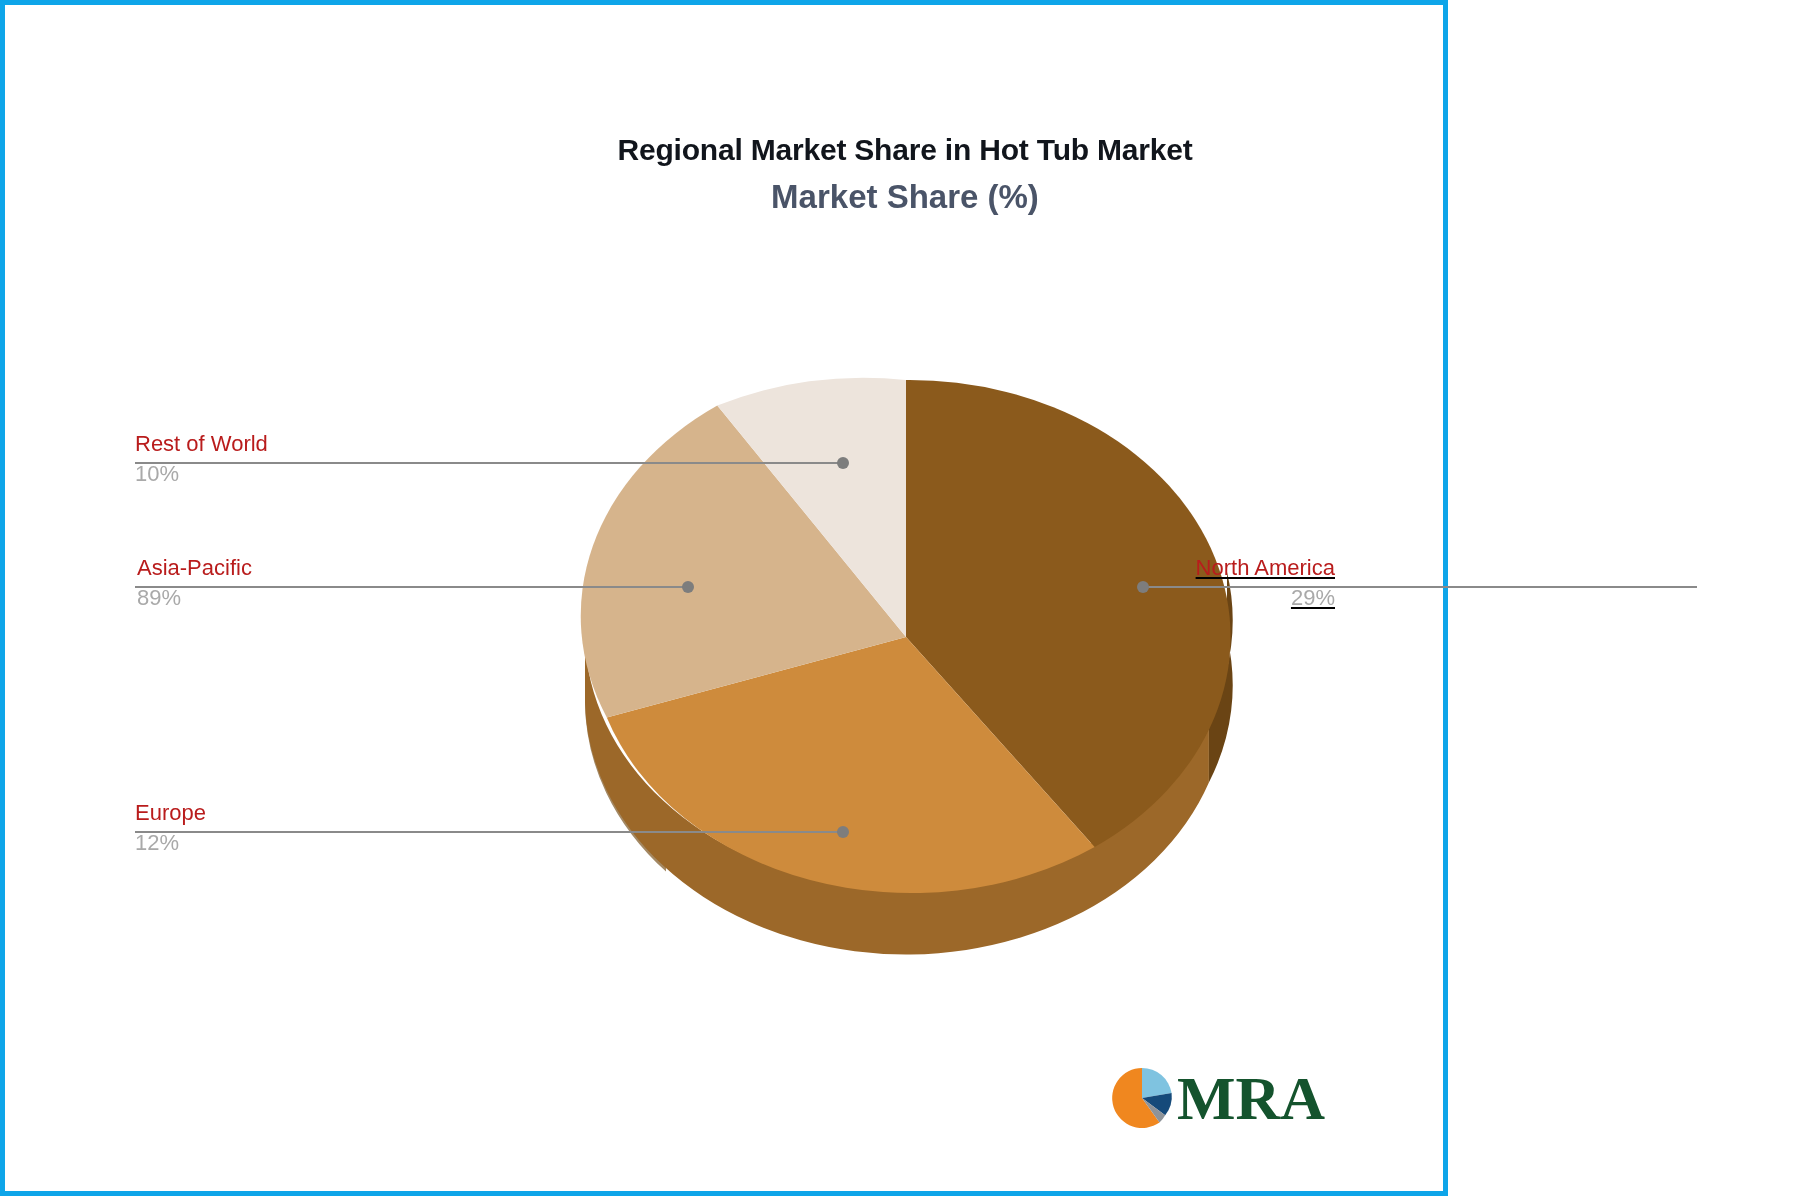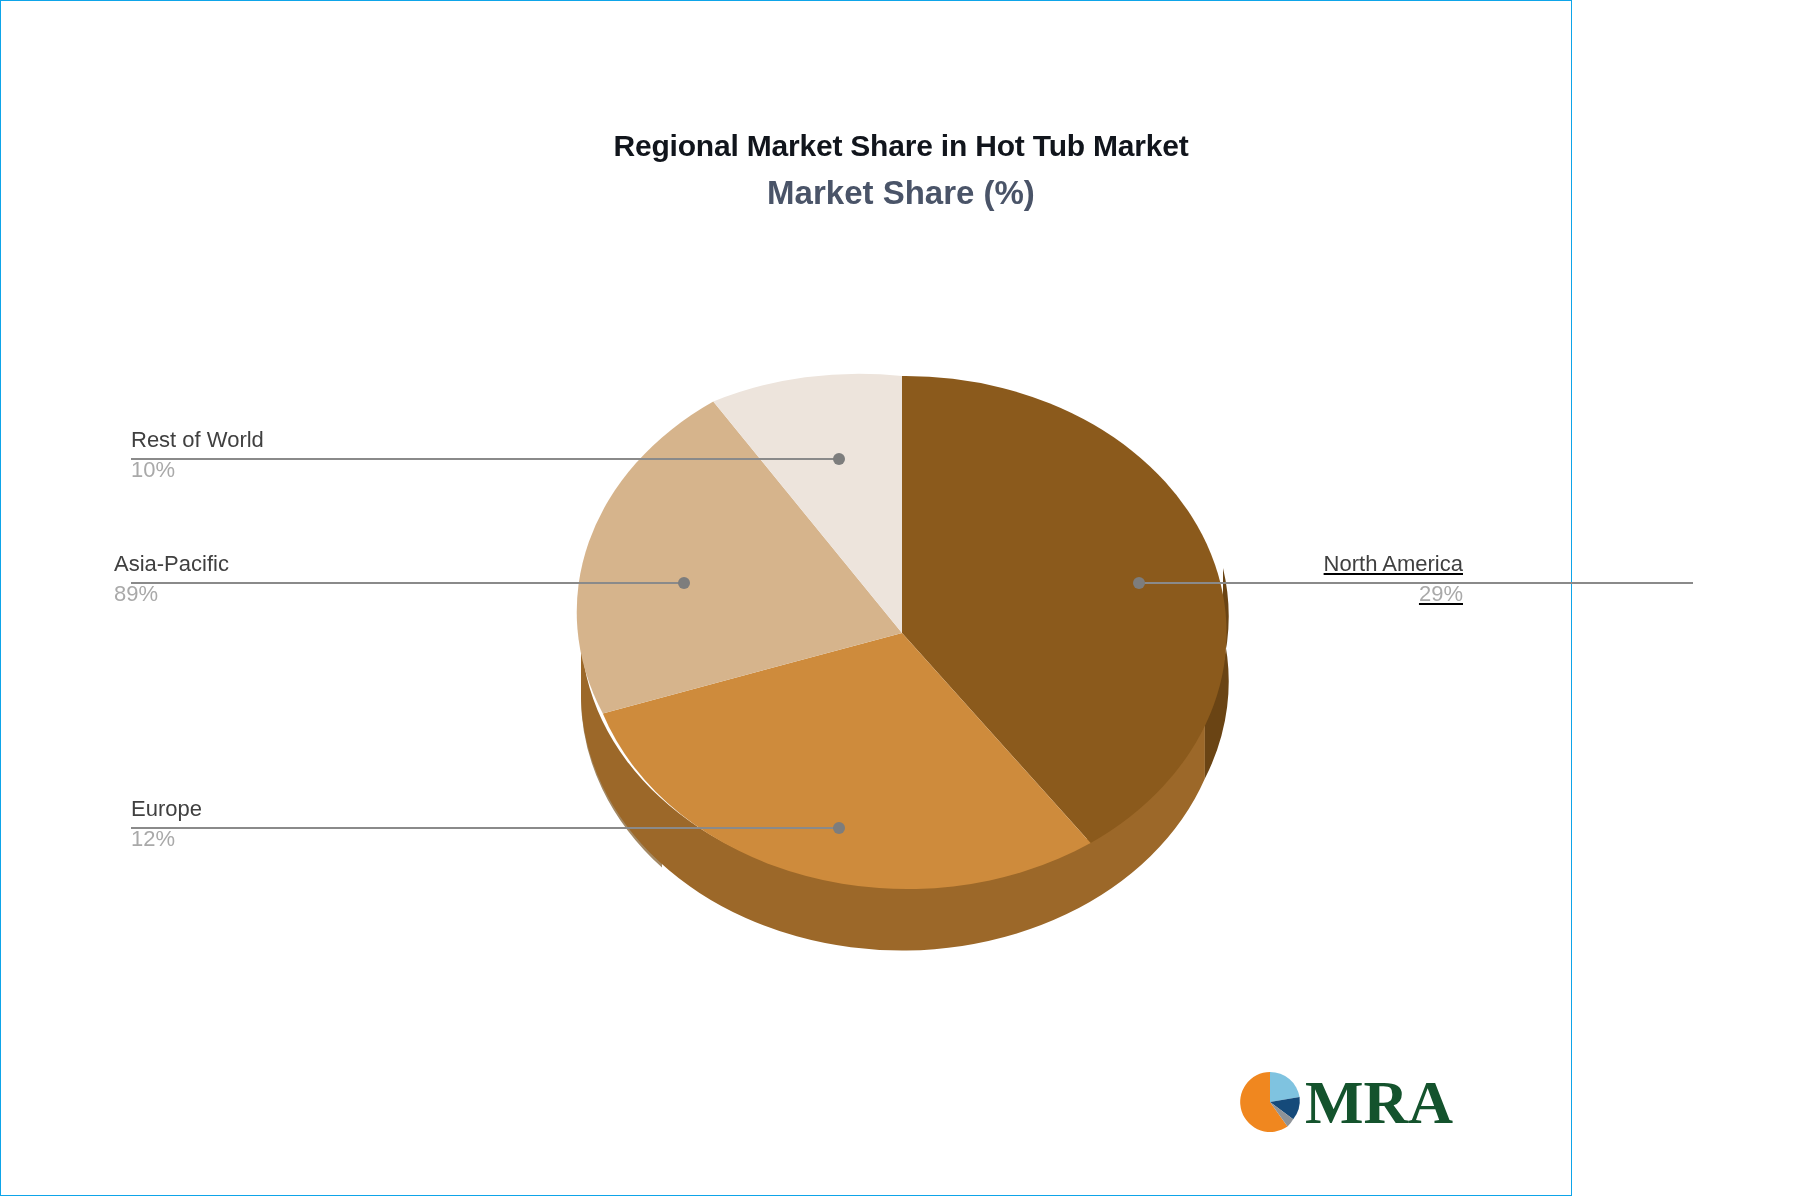--- a/index.html
+++ b/index.html
@@ -9,25 +9,25 @@
   }
   body {
     width: 1800px;
     height: 1196px;
     background: #ffffff;
     font-family: "Liberation Sans", sans-serif;
     overflow: hidden;
   }
   .canvas {
     position: relative;
-    width: 1572px;
+    width: 1448px;
     height: 1196px;
     background: #ffffff;
     box-sizing: border-box;
-    border: 1px solid #0ea5e9;
+    border: 5px solid #0ea5e9;
   }
 
   
   .title-block {
     position: absolute;
     left: 0;
     top: 126px;
     width: 1800px;
     text-align: center;
   }
@@ -57,21 +57,21 @@
   }
   .pie-svg { display: block; }
 
   
   .callout {
     position: absolute;
     font-size: 22px;
     line-height: 30px;
   }
   .callout .cat {
-    color: #404040;
+    color: #b91c1c;
     white-space: nowrap;
   }
   .callout .val {
     color: #a9a9a9;
     white-space: nowrap;
   }
   .callout.left { text-align: left; }
   .callout.right { text-align: right; }
 
   
@@ -167,21 +167,21 @@
         <circle cx="1138" cy="582" r="6"></circle>
       </g>
     </svg>
   </div>
 
   <div class="callout left" style="left:130px; top:424px;">
     <div class="cat">Rest of World</div>
     <div class="val">10%</div>
   </div>
 
-  <div class="callout left" style="left:113px; top:548px;">
+  <div class="callout left" style="left:132px; top:548px;">
     <div class="cat">Asia-Pacific</div>
     <div class="val">89%</div>
   </div>
 
   <div class="callout left" style="left:130px; top:793px;">
     <div class="cat">Europe</div>
     <div class="val">12%</div>
   </div>
 
   <div class="callout right" style="right:108px; top:548px;text-decoration:underline;">

